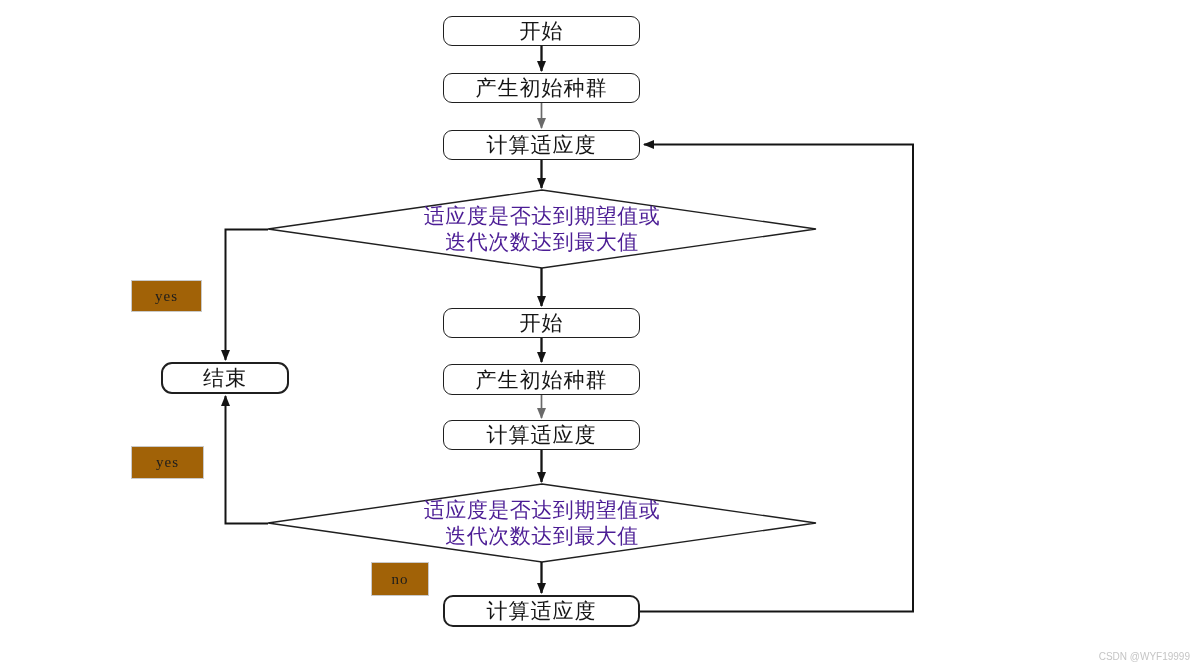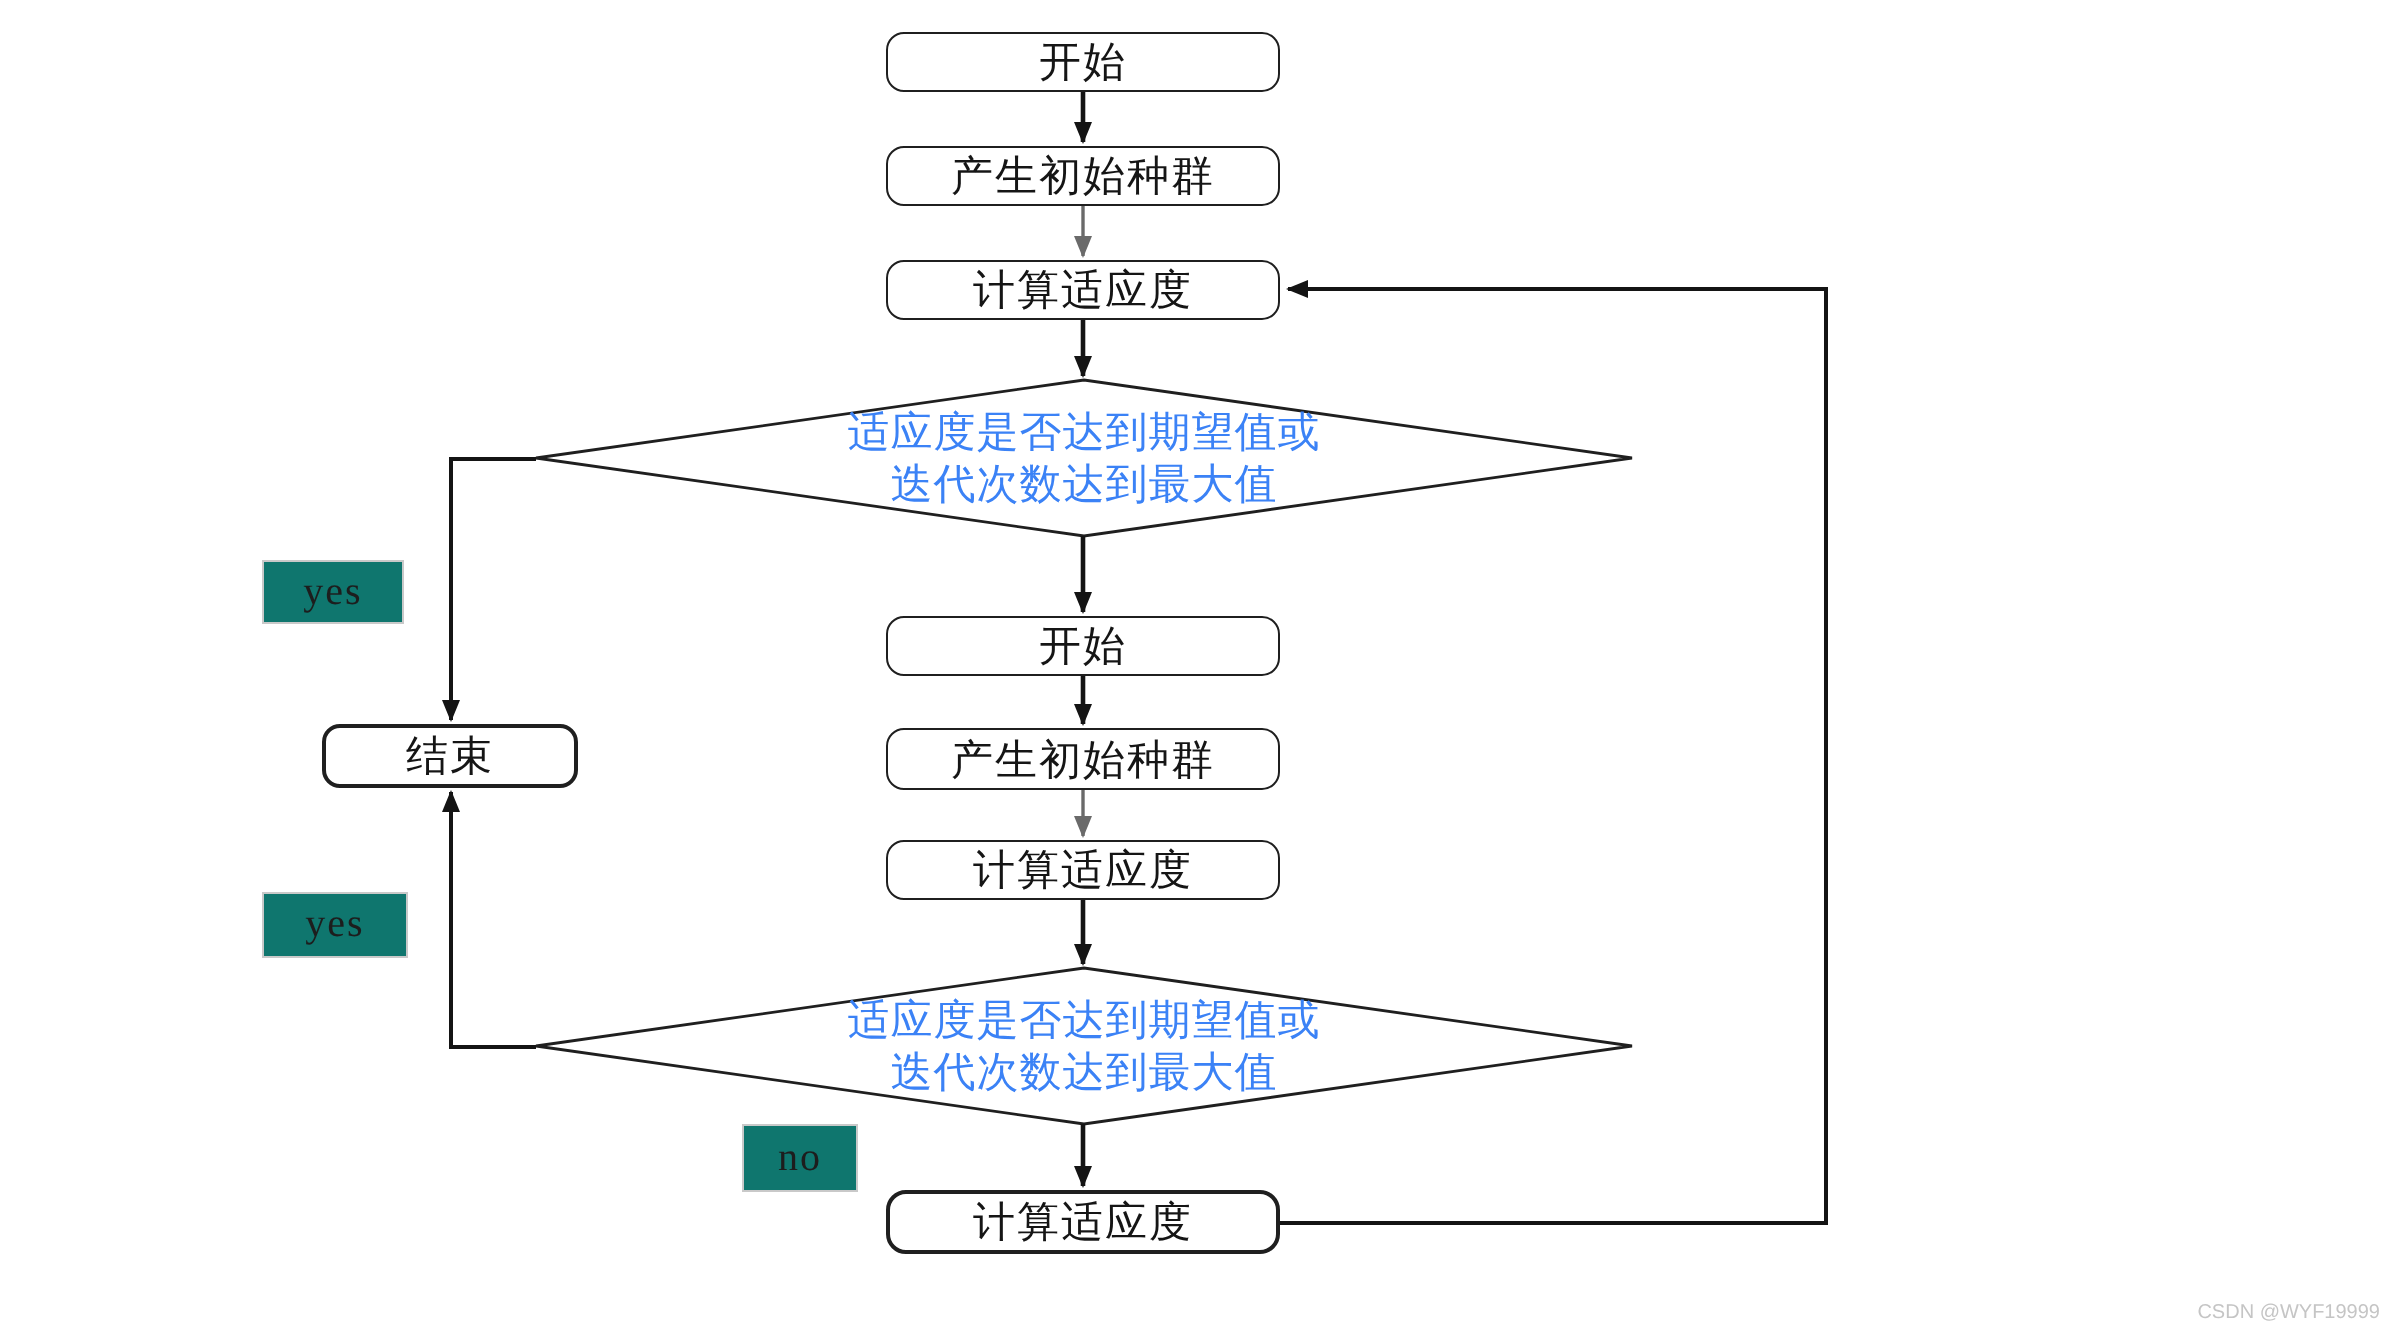--- a/index.html
+++ b/index.html
@@ -12,30 +12,30 @@
   .edge{stroke:#141414;stroke-width:2.3;fill:none;}
   .edge.gray{stroke:#6a6a6a;stroke-width:1.7;}
   .edge.loop{stroke-width:2;}
   .node{
     position:absolute;box-sizing:border-box;background:#ffffff;
     border:1.5px solid #1f1f1f;border-radius:9px;
     display:flex;align-items:center;justify-content:center;
     font-size:21px;color:#151515;letter-spacing:1px;font-family:Liberation Mono, monospace;
   }
   .node.heavy{border-width:2.6px;border-radius:10px;}
-  .node.end{border-width:2.2px;}
+  .node.end{border-width:2.2px;border-radius:11px;}
   .dlabel{
     position:absolute;width:440px;text-align:center;white-space:pre-line;
-    font-size:21px;line-height:26px;color:#3b82f6;letter-spacing:0.5px;
+    font-size:21px;line-height:26px;color:#4c1d95;letter-spacing:0.5px;
   }
   .elabel{
-    position:absolute;box-sizing:border-box;background:#0f766e;
+    position:absolute;box-sizing:border-box;background:#a16207;
     border:1px solid #c9c9c9;
     display:flex;align-items:center;justify-content:center;
-    font-size:20px;color:#1d1d1d;letter-spacing:1px;
+    font-size:15px;color:#1d1d1d;letter-spacing:1px;
   }
   .watermark{
     position:absolute;right:7px;bottom:7px;
     font-family:"Liberation Sans","DejaVu Sans",sans-serif;
     font-size:10px;color:#c5c5c5;
   }
 </style>
 </head>
 <body>
 

